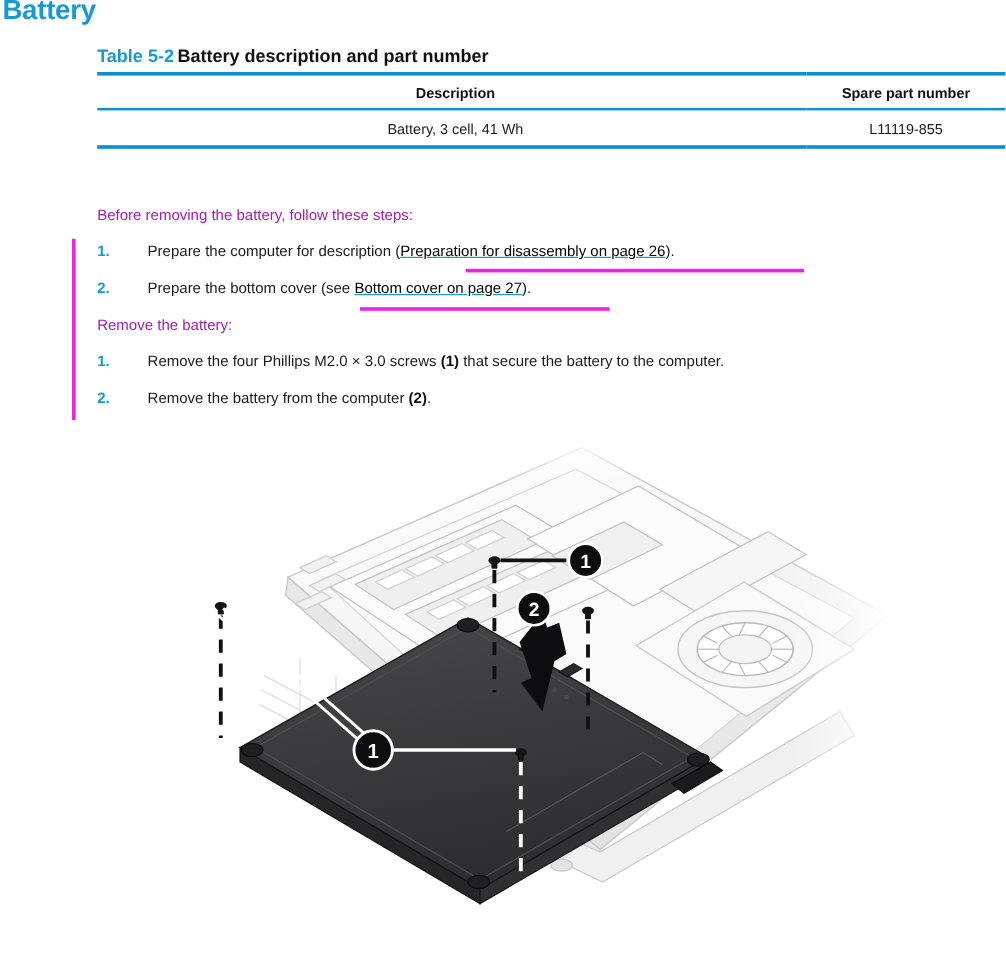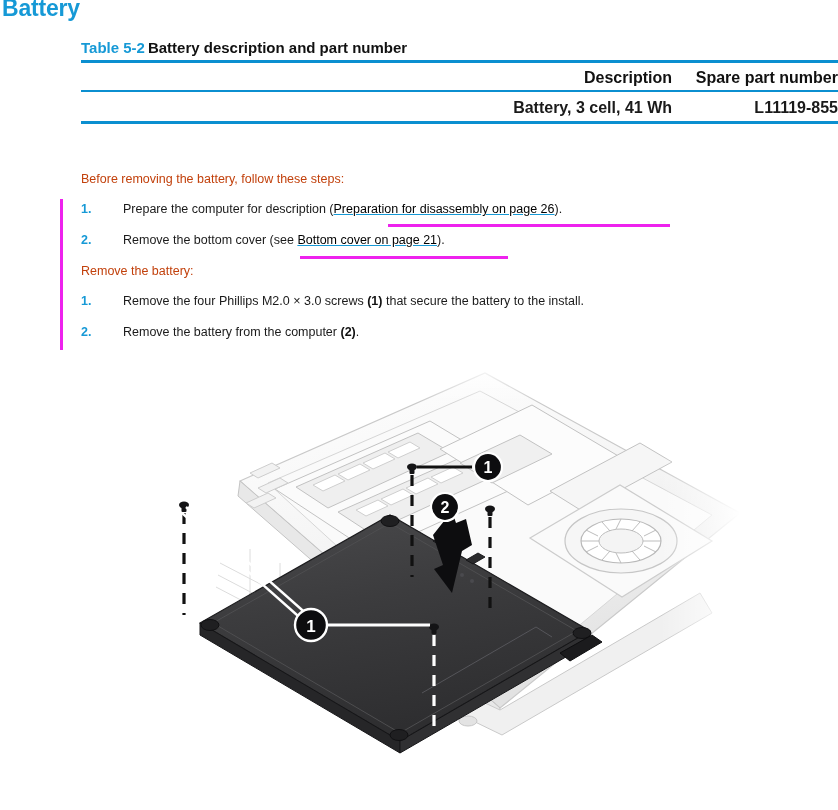--- a/index.html
+++ b/index.html
@@ -53,54 +53,54 @@
   .table-caption .cap-txt {
     color: #111111;
     margin-left: 3px;
   }
   table.parts {
     border-collapse: collapse;
     width: 751px;
     table-layout: fixed;
   }
   table.parts th, table.parts td {
-    text-align: right;
+    text-align: center;
     padding: 0;
-    font-size: 16px;
+    font-size: 12px;
     vertical-align: middle;
   }
   table.parts thead th {
     font-weight: bold;
     color: #111111;
     height: 24px;
     border-top: 3px solid #0b8fd0;
     border-bottom: 2px solid #0b8fd0;
     padding-top: 3px;
   }
   table.parts tbody td {
-    font-weight: bold;
+    font-weight: normal;
     color: #1a1a1a;
     height: 26px;
     border-bottom: 3px solid #0b8fd0;
     padding-top: 3px;
   }
   .col-desc { width: 585px; padding-left: 6px !important; }
   .col-part { width: 166px; }
 
   
   .body-block {
     position: absolute;
     left: 81px;
     top: 170px;
     width: 700px;
   }
   .lead {
     font-size: 12.5px;
     line-height: 18px;
-    color: #c2410c;
+    color: #a21caf;
     margin: 0 0 12px 0;
   }
   .lead.second { }
   ol.steps {
     list-style: none;
     margin: 0;
     padding: 0;
   }
   ol.steps li {
     position: relative;
@@ -197,29 +197,29 @@
 
   <div class="body-block">
 
     <p class="lead">Before removing the battery, follow these steps:</p>
 
     <ol class="steps">
       <li>
         <span class="num">1.</span><span>Prepare the computer for description (</span><a class="xref" href="#">Preparation for disassembly on page 26</a><span>).</span>
       </li>
       <li>
-        <span class="num">2.</span><span>Remove the bottom cover (see </span><a class="xref" href="#">Bottom cover on page 21</a><span>).</span>
+        <span class="num">2.</span><span>Prepare the bottom cover (see </span><a class="xref" href="#">Bottom cover on page 27</a><span>).</span>
       </li>
     </ol>
 
     <p class="lead second">Remove the battery:</p>
 
     <ol class="steps">
       <li>
-        <span class="num">1.</span><span>Remove the four Phillips M2.0 × 3.0 screws </span><b class="callout-ref">(1)</b><span> that secure the battery to the install.</span>
+        <span class="num">1.</span><span>Remove the four Phillips M2.0 × 3.0 screws </span><b class="callout-ref">(1)</b><span> that secure the battery to the computer.</span>
       </li>
       <li>
         <span class="num">2.</span><span>Remove the battery from the computer </span><b class="callout-ref">(2)</b><span>.</span>
       </li>
     </ol>
   </div>
 
   <div class="figure">
     <svg width="640" height="398" viewBox="0 0 640 398" xmlns="http://www.w3.org/2000/svg">
       <defs>

